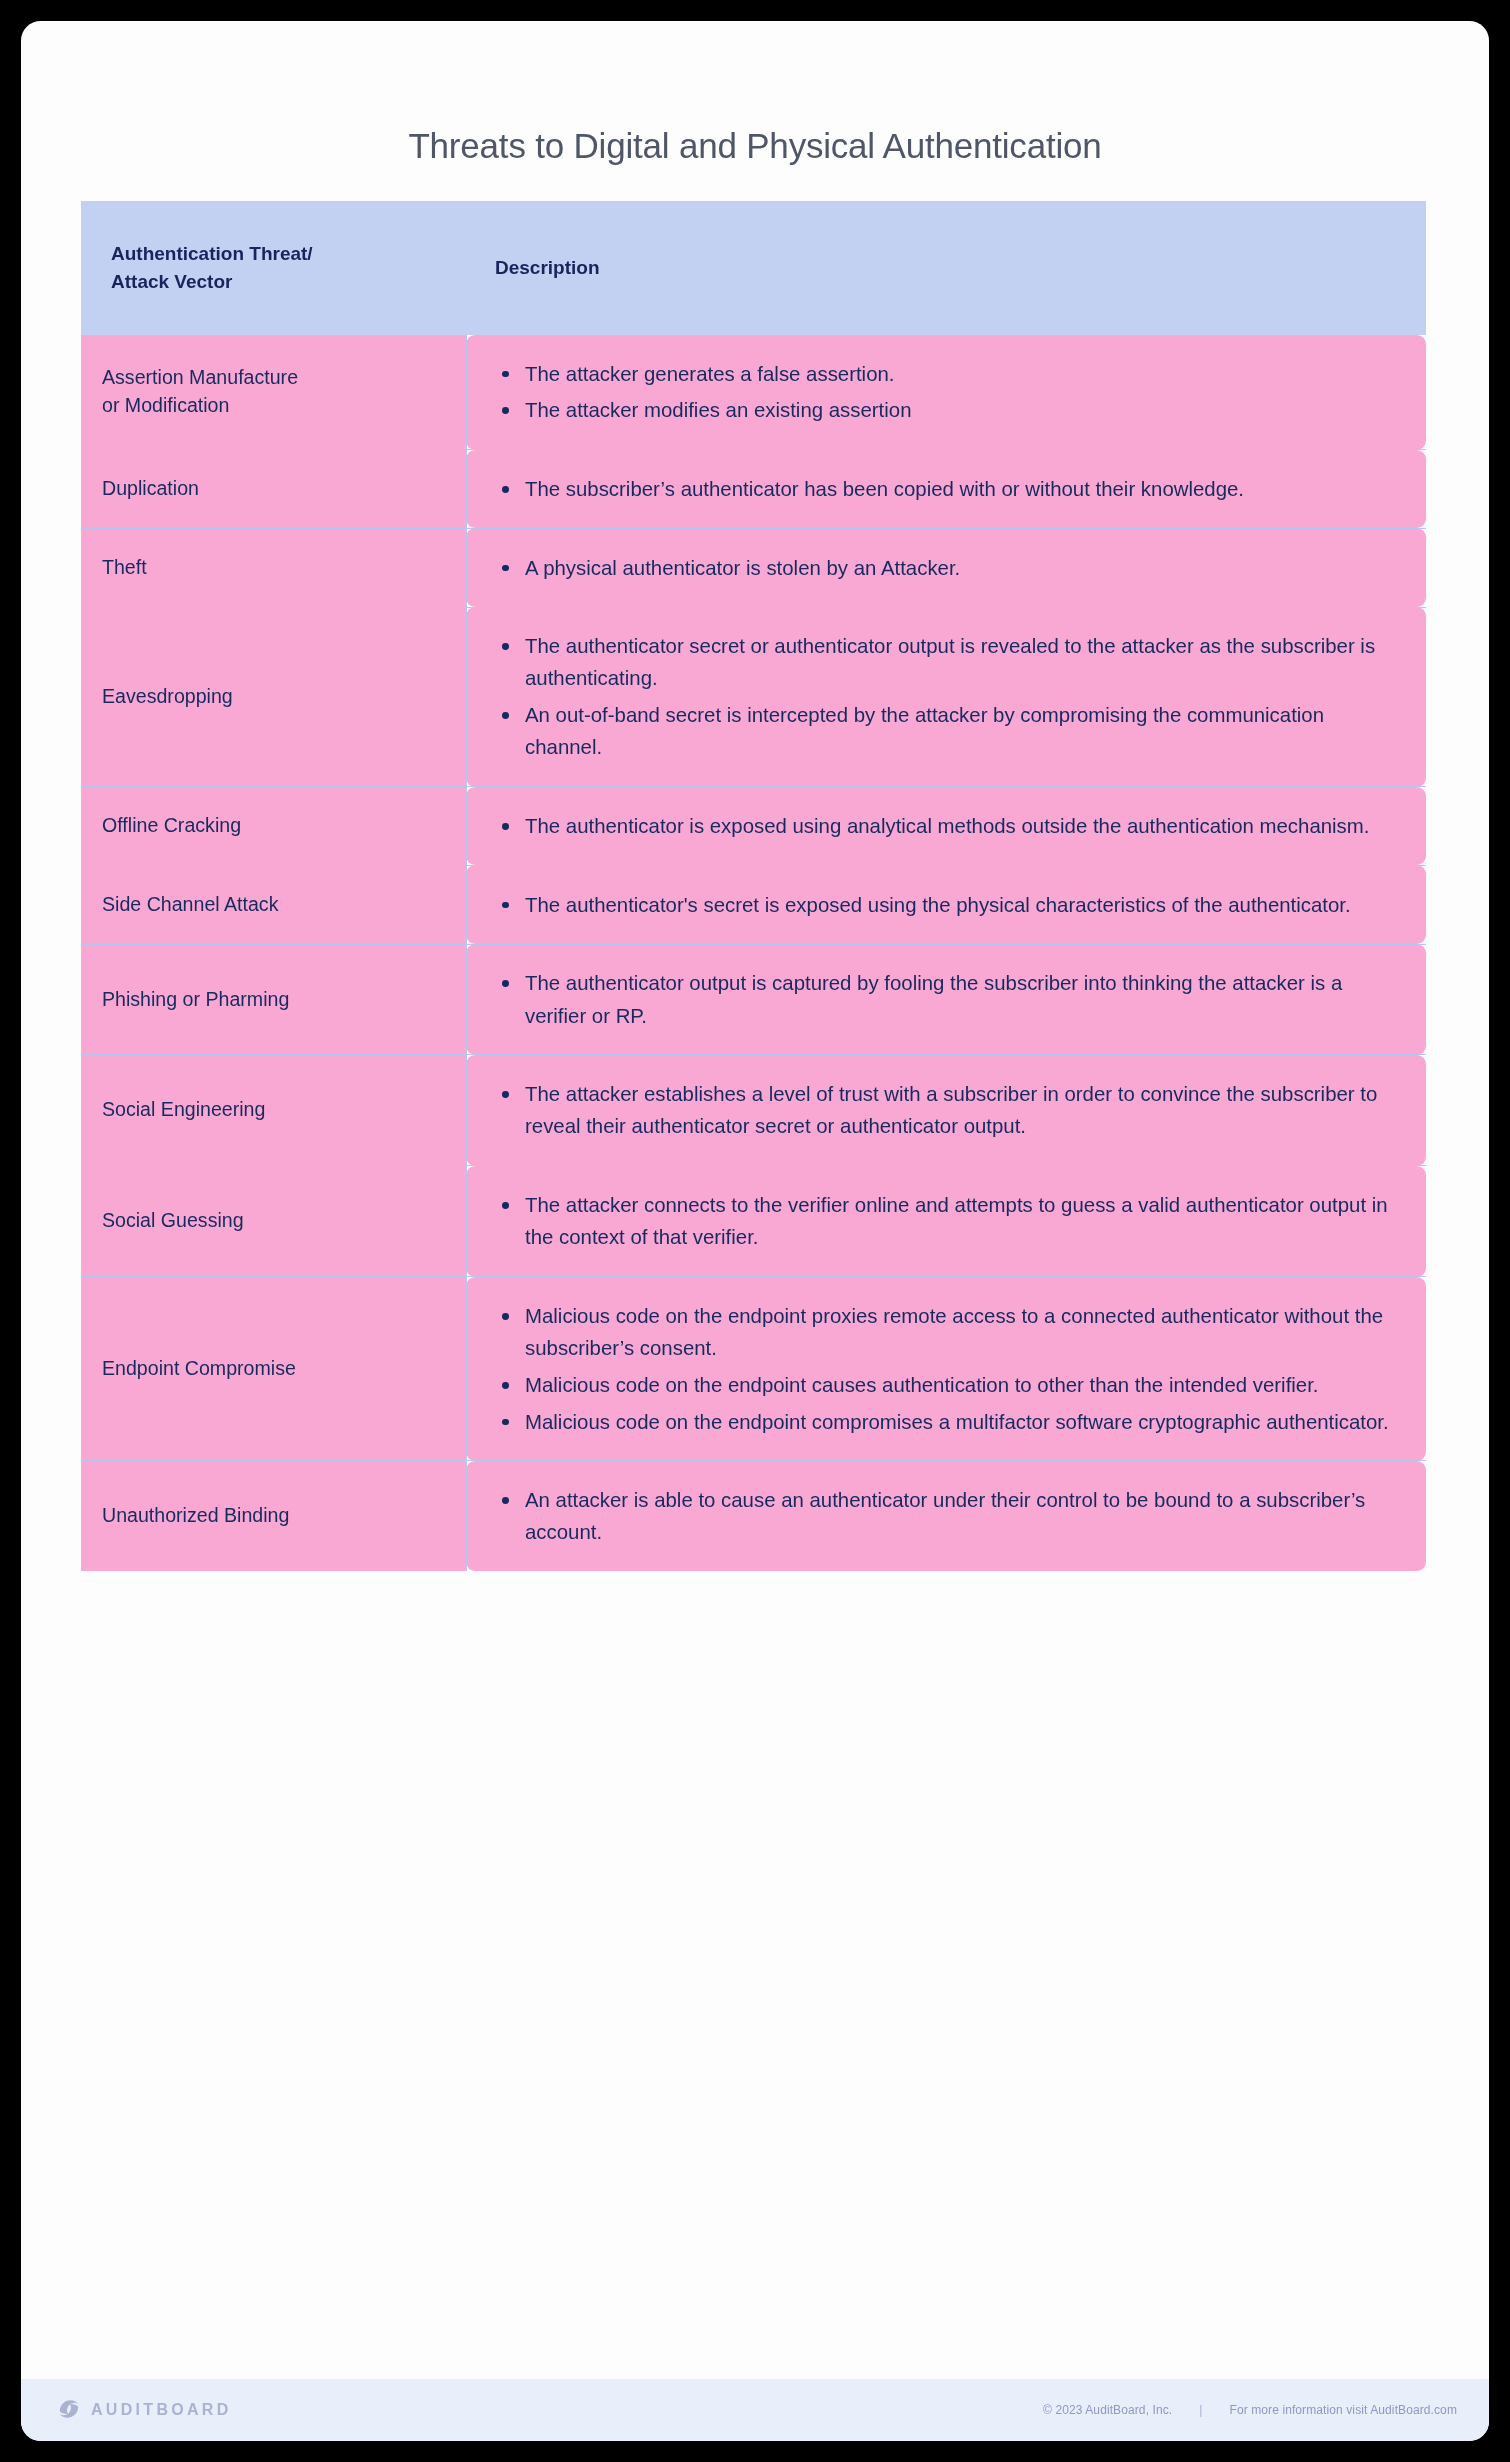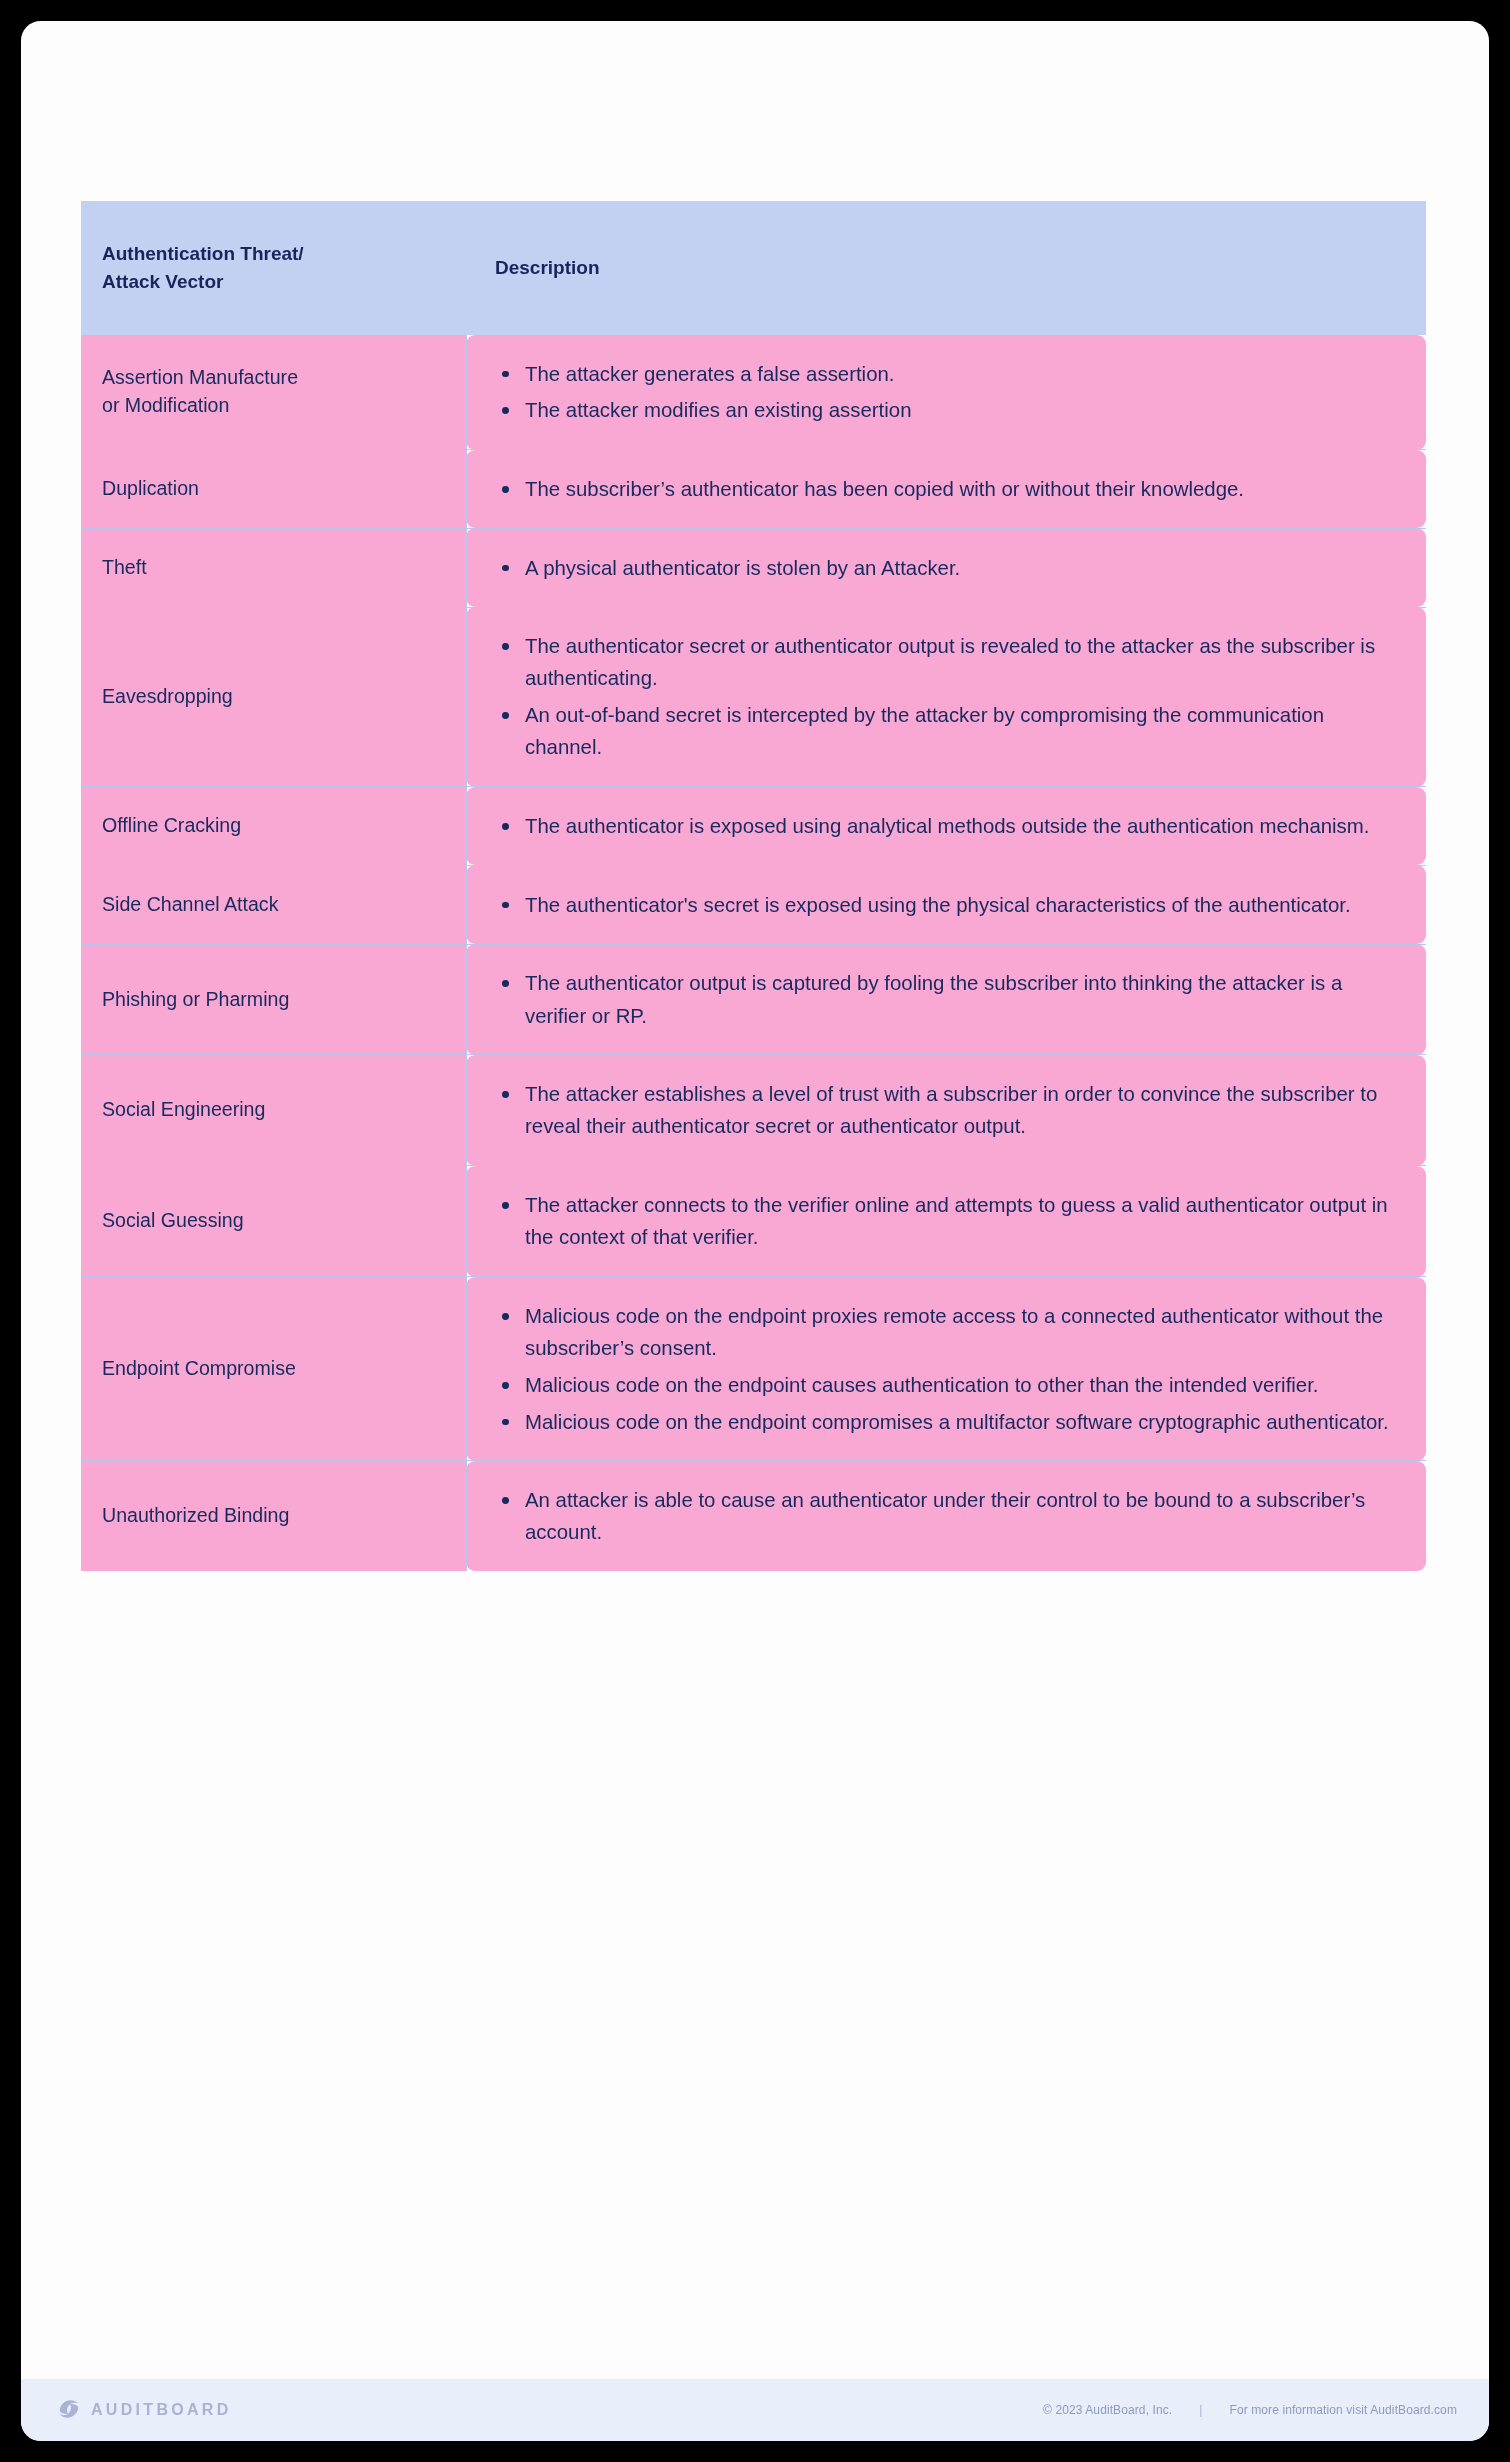--- a/index.html
+++ b/index.html
@@ -55,21 +55,21 @@
     color: #17255c;
     font-size: 19px;
     font-weight: 700;
     line-height: 1.45;
     text-align: left;
     vertical-align: middle;
     padding: 29px 0 29px 0;
     height: 76px;
     border: 0;
   }
-  .threat-table thead th.th-threat { padding-left: 21px; }
+  .threat-table thead th.th-threat { padding-left: 30px; }
   .threat-table thead th.th-desc   { padding-left: 29px; }
 
   .threat-table tbody td {
     background: #f9a8d4;
     vertical-align: middle;
     border-top: 1.5px solid #b7c6ee;
     border-bottom: 0;
     padding: 0;
   }
   .threat-table tbody tr:first-child td { border-top: 0; }
@@ -149,20 +149,21 @@
     letter-spacing: 0.1px;
     gap: 27px;
   }
   .footer-sep { color: #aab3d2; }
 </style>
 </head>
 <body>
 
 <div class="page-frame">
 
+  <h1 class="page-title">Threats to Digital and Physical Authentication</h1>
 
   <table class="threat-table">
     <colgroup>
       <col class="c-threat">
       <col class="c-desc">
     </colgroup>
     <thead>
       <tr>
         <th class="th-threat">
           <span>Authentication Threat/</span><br>

